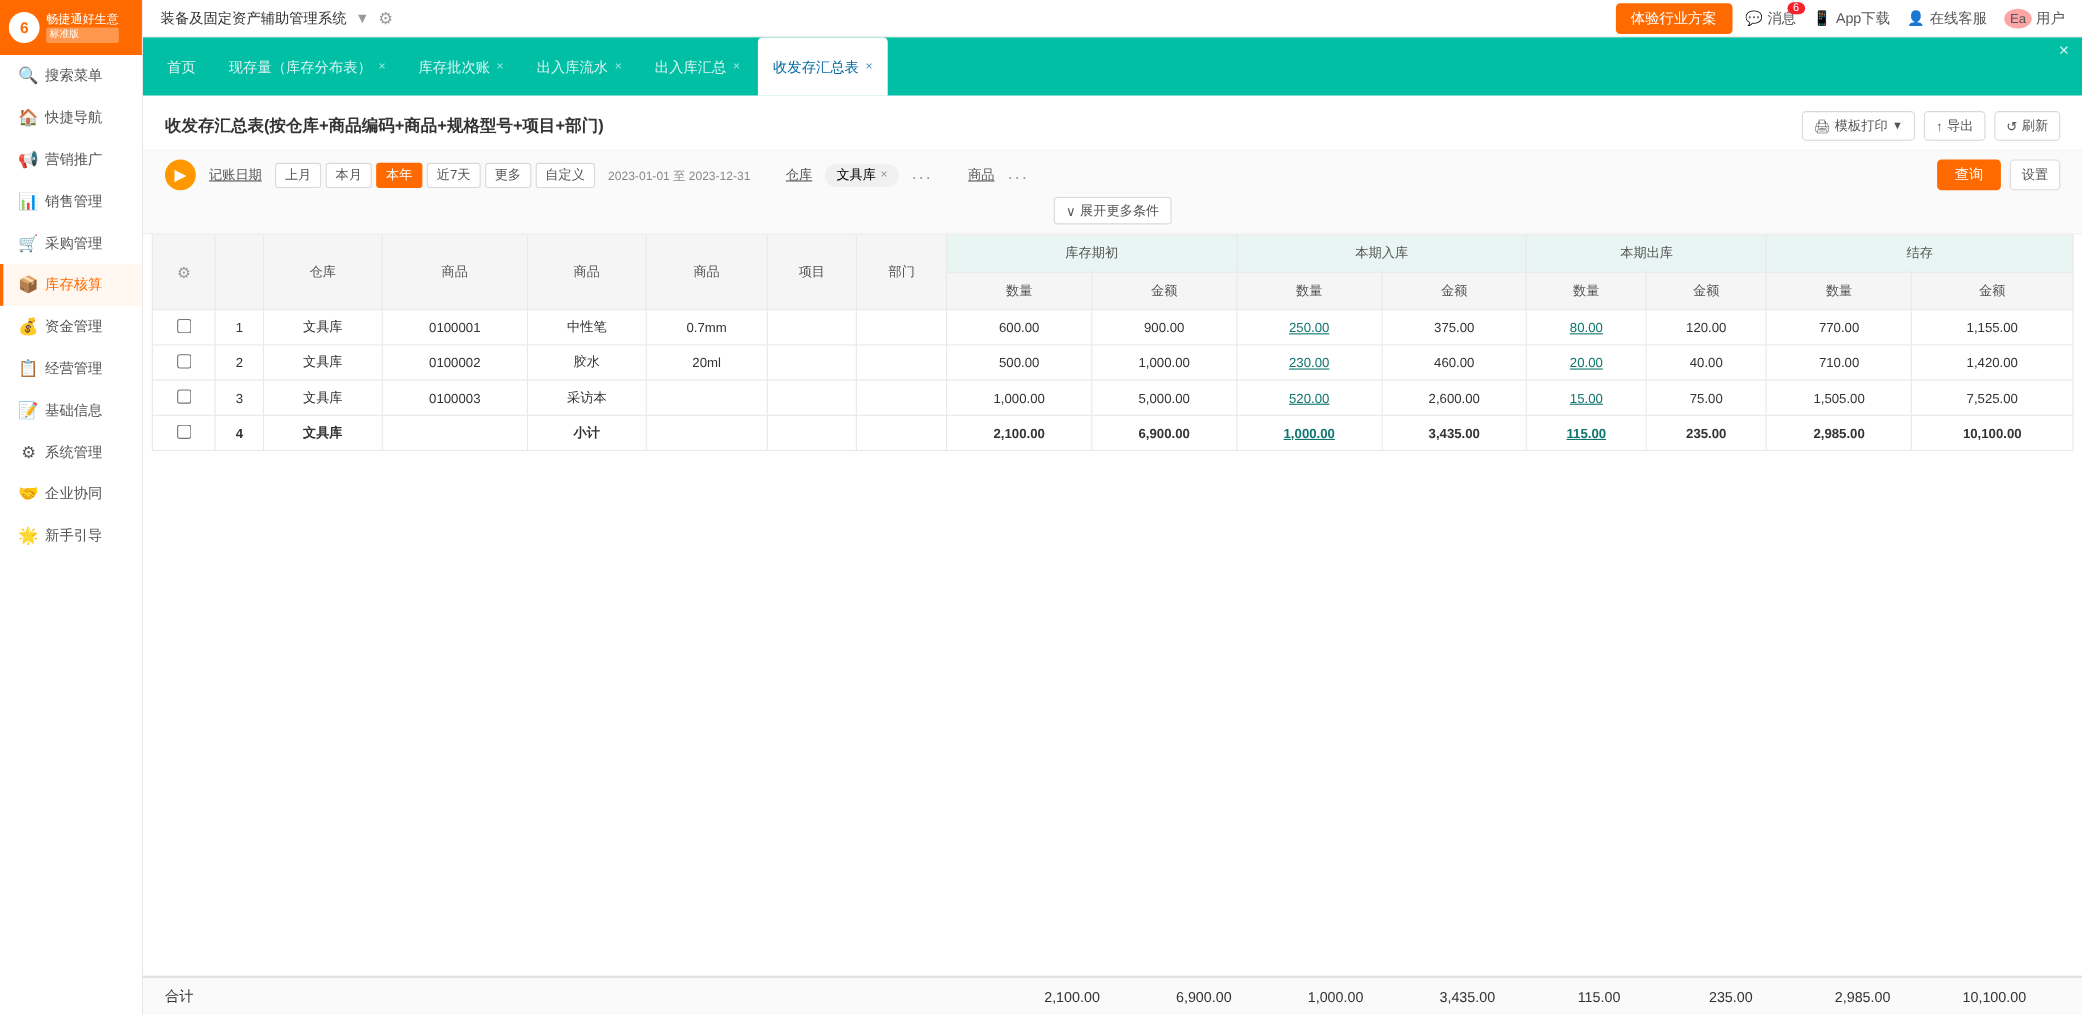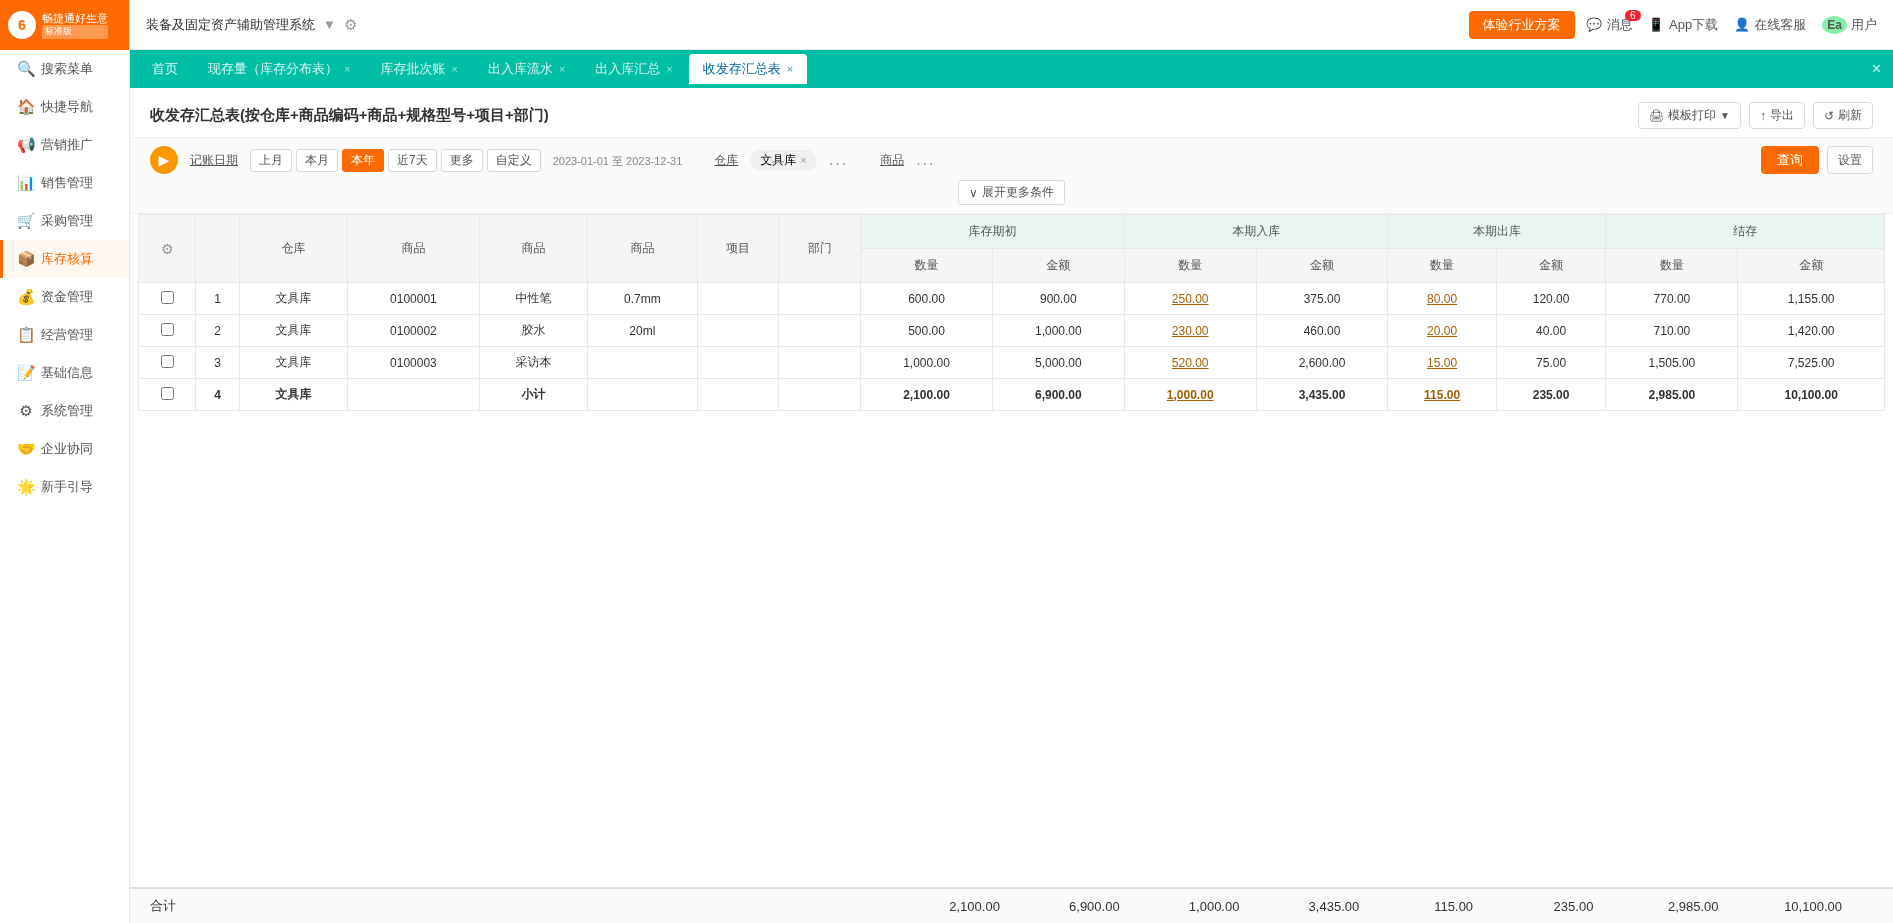--- a/index.html
+++ b/index.html
@@ -11,30 +11,30 @@
     .sidebar-logo-icon { width: 28px; height: 28px; background: #fff; border-radius: 50%; display: flex; align-items: center; justify-content: center; color: #ff6a00; font-weight: bold; font-size: 14px; flex-shrink: 0; }
     .sidebar-logo-text { font-size: 11px; color: #fff; line-height: 1.3; }
     .sidebar-logo-badge { font-size: 9px; background: rgba(255,255,255,0.3); padding: 1px 3px; border-radius: 2px; }
     .sidebar-nav { flex: 1; overflow-y: auto; }
     .sidebar-item { display: flex; align-items: center; gap: 6px; padding: 10px 14px; cursor: pointer; color: #555; font-size: 13px; border-left: 3px solid transparent; }
     .sidebar-item.active { background: #fff7f0; color: #ff6a00; border-left-color: #ff6a00; }
     .sidebar-item-icon { font-size: 15px; width: 18px; text-align: center; }
 
     
     .main-area { flex: 1; display: flex; flex-direction: column; overflow: hidden; }
-    .top-header { height: 50px; background: #fff; display: flex; align-items: center; padding: 0 16px; border-bottom: 1px solid #e8e8e8; gap: 12px; }
+    .top-header { height: 34px; background: #fff; display: flex; align-items: center; padding: 0 16px; border-bottom: 1px solid #e8e8e8; gap: 12px; }
     .system-name { font-size: 13px; color: #333; flex: 1; display: flex; align-items: center; gap: 8px; }
     .system-name-text { font-weight: 500; }
     .header-btn { background: #ff6a00; color: #fff; border: none; padding: 5px 14px; border-radius: 4px; cursor: pointer; font-size: 13px; }
     .header-actions { display: flex; align-items: center; gap: 16px; color: #555; font-size: 13px; }
     .header-action-item { display: flex; align-items: center; gap: 4px; cursor: pointer; position: relative; }
     .badge { background: #f5222d; color: #fff; border-radius: 10px; font-size: 10px; padding: 0 4px; min-width: 16px; text-align: center; position: absolute; top: -6px; right: -8px; }
 
     
-    .tab-bar { background: #00bfa5; display: flex; align-items: center; padding: 0 8px; height: 38px; gap: 2px; }
+    .tab-bar { background: #00bfa5; display: flex; padding: 0 8px; height: 53px; gap: 2px; }
     .tab { display: flex; align-items: center; gap: 6px; padding: 6px 14px; cursor: pointer; color: rgba(255,255,255,0.85); font-size: 13px; border-radius: 4px 4px 0 0; white-space: nowrap; }
     .tab.active { background: #fff; color: #0369a1; }
     .tab-close { font-size: 11px; cursor: pointer; opacity: 0.7; }
     .tab-bar-close { margin-left: auto; color: rgba(255,255,255,0.85); cursor: pointer; font-size: 16px; padding: 4px; }
 
     
     .content { flex: 1; background: #fff; overflow: auto; padding: 0; display: flex; flex-direction: column; }
     .content-header { padding: 14px 20px 8px; border-bottom: 1px solid #f0f0f0; }
     .content-title { font-size: 15px; font-weight: 600; color: #333; }
     .toolbar-right { display: flex; gap: 8px; }
@@ -56,21 +56,21 @@
     .expand-btn { border: 1px solid #d9d9d9; background: #fff; padding: 3px 10px; border-radius: 3px; cursor: pointer; font-size: 12px; color: #555; display: flex; align-items: center; gap: 4px; }
     .filter-toggle { width: 28px; height: 28px; background: #ff9800; border-radius: 50%; display: flex; align-items: center; justify-content: center; color: #fff; cursor: pointer; font-size: 14px; flex-shrink: 0; }
 
     
     .table-wrapper { flex: 1; overflow: auto; padding: 0 8px; }
     table { width: 100%; border-collapse: collapse; font-size: 12px; }
     thead tr { background: #f5f5f5; }
     th { padding: 8px 6px; text-align: center; color: #555; font-weight: 500; border: 1px solid #e8e8e8; white-space: nowrap; }
     td { padding: 7px 6px; text-align: center; border: 1px solid #e8e8e8; color: #333; }
     .row-bold td { font-weight: bold; }
-    .underline-link { text-decoration: underline; color: #a16207; cursor: pointer; }
+    .underline-link { text-decoration: underline; color: #0f766e; cursor: pointer; }
     .settings-icon { color: #999; cursor: pointer; font-size: 14px; }
     th.group-header { background: #e8f5f2; }
 
     
     .bottom-total { background: #fafafa; border-top: 2px solid #e0e0e0; padding: 8px 20px; display: flex; align-items: center; font-size: 13px; font-weight: 400; }
     .total-label { color: #333; margin-right: 20px; }
     .total-values { display: flex; gap: 0; flex: 1; }
     .total-cell { text-align: center; color: #333; }
 
     .chevron-icon { font-size: 10px; }
@@ -157,21 +157,21 @@
       </div>
       <div class="header-action-item">
         <span>📱</span>
         <span>App下载</span>
       </div>
       <div class="header-action-item">
         <span>👤</span>
         <span>在线客服</span>
       </div>
       <div class="header-action-item">
-        <span style="background:#86efac; border-radius:50%; padding:2px 5px; font-size:12px;font-weight:bold;">Ea</span>
+        <span style="background:#fca5a5; border-radius:50%; padding:2px 5px; font-size:12px;">Ea</span>
         <span>用户</span>
       </div>
     </div>
   </div>
 
   <div class="tab-bar">
     <div class="tab">
       <span>首页</span>
     </div>
     <div class="tab">

